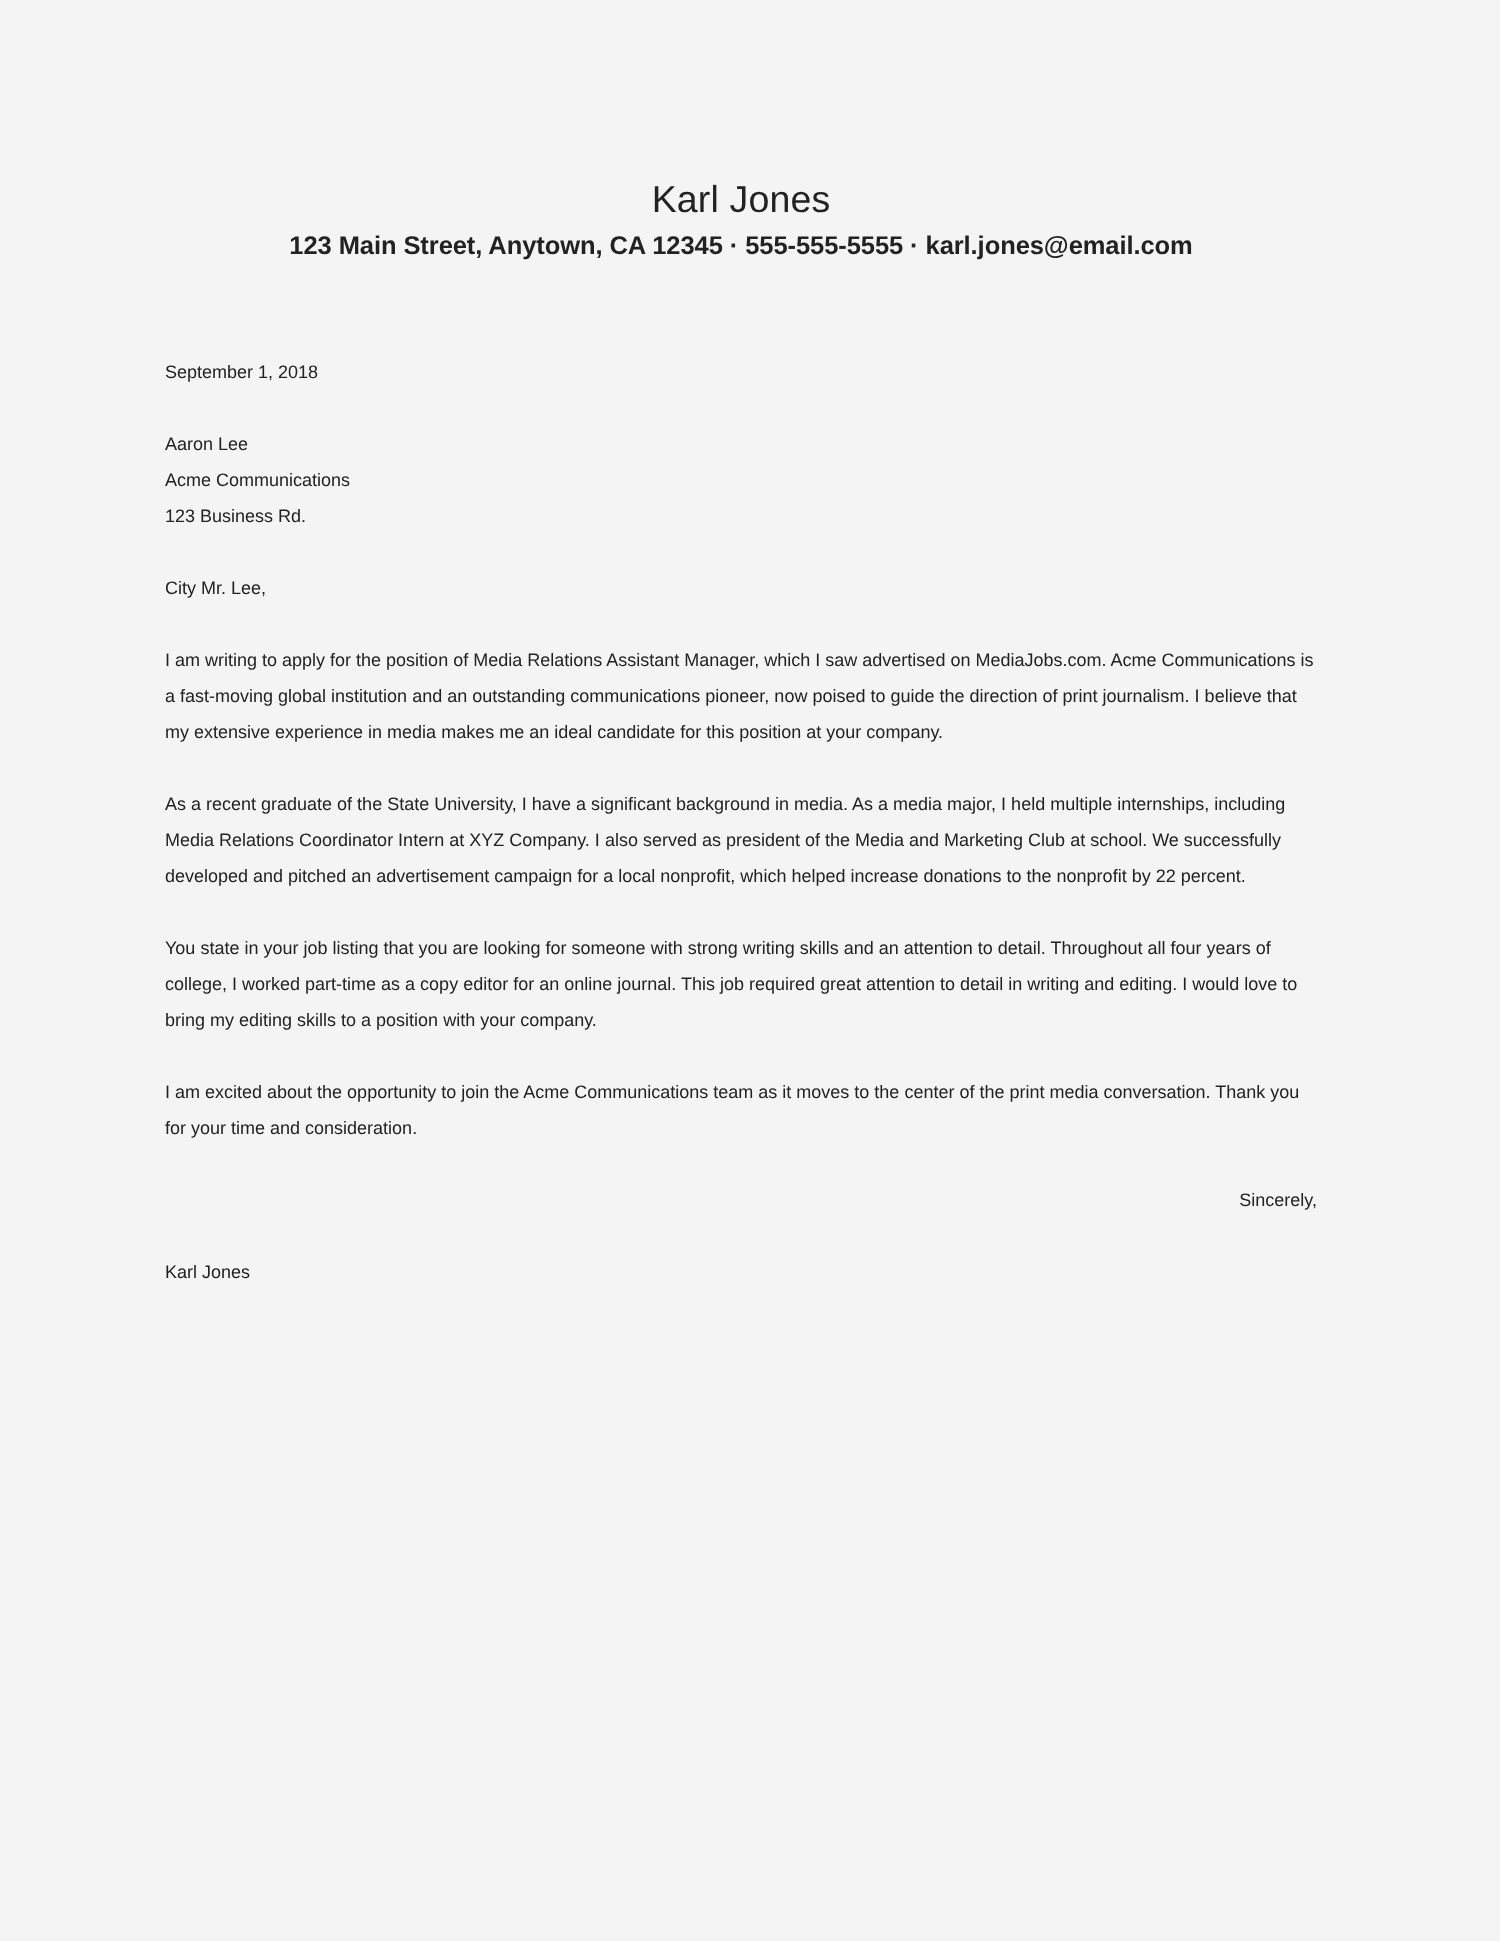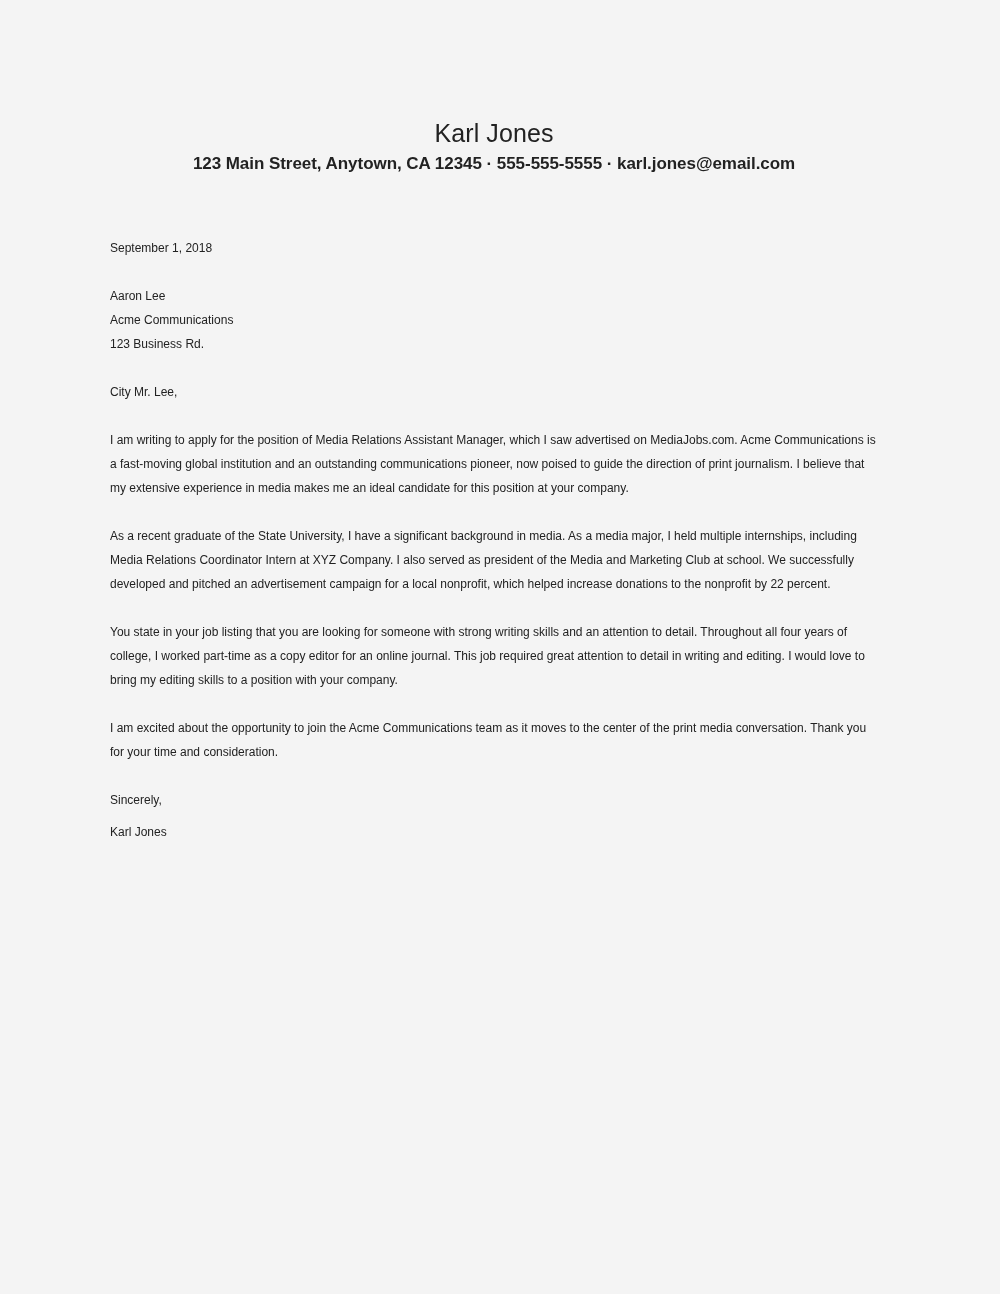--- a/index.html
+++ b/index.html
@@ -64,21 +64,22 @@
     display: block;
   }
   .salutation {
     margin: 0 0 24px 0;
   }
   .para {
     margin: 0 0 24px 0;
     text-align: left;
   }
   .closing {
-    margin: 0 0 8px 0;
+    margin: 0 0 24px 0;
+    text-align: right;
   }
   .signature-note {
     margin: 0 0 24px 0;
   }
   .signer-name {
     margin: 0;
   }
 </style>
 </head>
 <body>

